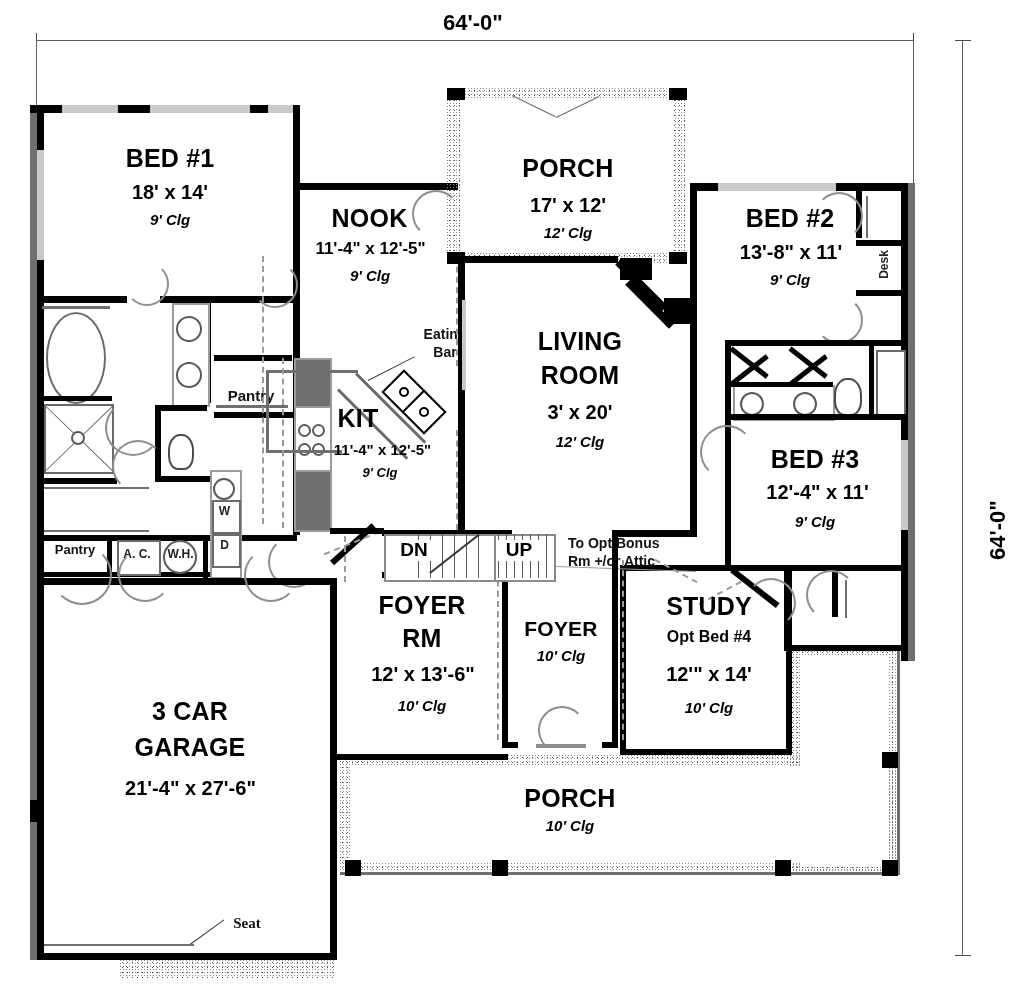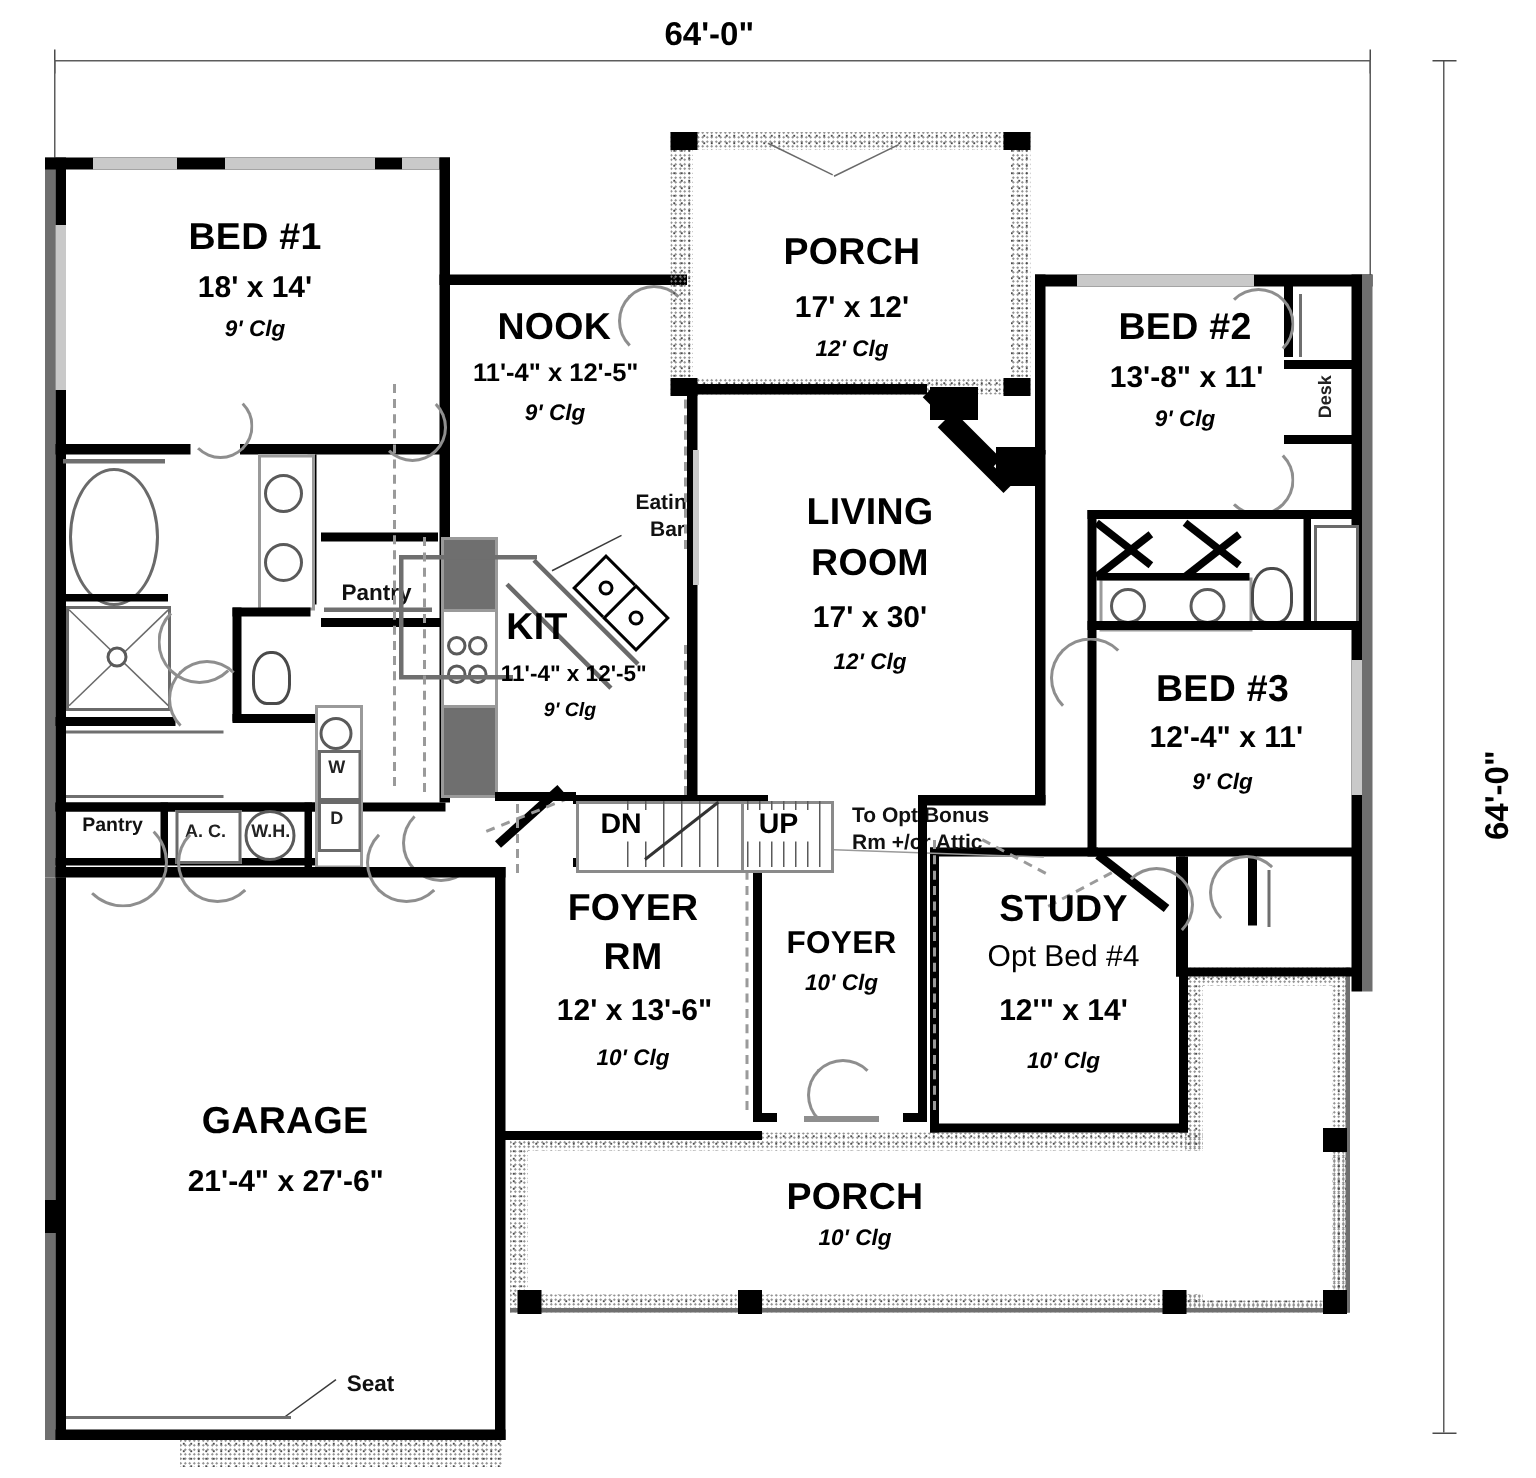--- a/index.html
+++ b/index.html
@@ -209,21 +209,21 @@
   <div class="wall" style="left:458px;top:530px;width:48px;height:7px;"></div>
   <div class="wall" style="left:612px;top:530px;width:85px;height:7px;"></div>
 
   <div class="diag" style="left:618px;top:258px;width:66px;height:8px;transform:rotate(45deg);"></div>
   <div class="diag" style="left:628px;top:278px;width:62px;height:8px;transform:rotate(45deg);"></div>
   <div class="col" style="left:620px;top:258px;width:32px;height:22px;"></div>
   <div class="col" style="left:664px;top:298px;width:28px;height:26px;"></div>
 
   <div class="lbl rname" style="left:500px;top:362px;width:160px;">ROOM</div>
   <div class="lbl rname" style="left:500px;top:328px;width:160px;">LIVING</div>
-  <div class="lbl rdim" style="left:500px;top:402px;width:160px;">17' x 30'</div>
+  <div class="lbl rdim" style="left:500px;top:402px;width:160px;">3' x 20'</div>
   <div class="lbl rclg" style="left:500px;top:434px;width:160px;">12' Clg</div>
 
   <div class="wall" style="left:690px;top:183px;width:225px;height:8px;"></div>
   <div class="thin" style="left:718px;top:183px;width:118px;height:8px;background:#c9c9c9;"></div>
   <div class="thin" style="left:908px;top:183px;width:7px;height:478px;"></div>
   <div class="wall" style="left:901px;top:183px;width:7px;height:478px;"></div>
   <div class="wall" style="left:690px;top:183px;width:7px;height:120px;"></div>
 
   <div class="lbl rname" style="left:715px;top:205px;width:150px;">BED #2</div>
   <div class="lbl rdim" style="left:710px;top:242px;width:162px;">13'-8" x 11'</div>
@@ -269,21 +269,21 @@
   <div class="wall" style="left:620px;top:565px;width:112px;height:6px;"></div>
   <div class="wall" style="left:620px;top:565px;width:6px;height:190px;"></div>
   <div class="wall" style="left:786px;top:571px;width:6px;height:184px;"></div>
   <div class="wall" style="left:620px;top:749px;width:172px;height:6px;"></div>
   <div class="diag" style="left:732px;top:567px;width:58px;height:6px;transform:rotate(38deg);"></div>
   <div class="dashh" style="left:652px;top:570px;width:48px;transform:rotate(28deg);"></div>
   <div class="dashh" style="left:696px;top:592px;width:48px;transform:rotate(-28deg);"></div>
   <div class="door-arc" style="left:746px;top:578px;width:46px;height:46px;border-color:#8e8e8e;border-bottom-color:transparent;border-left-color:transparent;"></div>
 
   <div class="lbl rname" style="left:634px;top:593px;width:150px;">STUDY</div>
-  <div class="lbl rdim" style="left:634px;top:628px;width:150px;font-weight:normal;font-size:20px;">Opt Bed #4</div>
+  <div class="lbl rdim" style="left:634px;top:628px;width:150px;font-weight:bold;font-size:16px;">Opt Bed #4</div>
   <div class="lbl rdim" style="left:634px;top:664px;width:150px;">12'" x 14'</div>
   <div class="lbl rclg" style="left:634px;top:700px;width:150px;">10' Clg</div>
 
   <div class="wall" style="left:502px;top:536px;width:6px;height:212px;"></div>
   <div class="wall" style="left:612px;top:536px;width:6px;height:212px;"></div>
   <div class="dash" style="left:497px;top:560px;height:180px;"></div>
   <div class="dash" style="left:622px;top:560px;height:180px;"></div>
   <div class="lbl rname sm" style="left:508px;top:618px;width:106px;">FOYER</div>
   <div class="lbl rclg" style="left:508px;top:648px;width:106px;">10' Clg</div>
   <div class="wall" style="left:502px;top:742px;width:16px;height:6px;"></div>
@@ -326,24 +326,25 @@
   <div class="dashh" style="left:322px;top:542px;width:60px;transform:rotate(-22deg);"></div>
 
   <div class="thin" style="left:30px;top:585px;width:7px;height:375px;"></div>
   <div class="wall" style="left:37px;top:585px;width:7px;height:375px;"></div>
   <div class="wall" style="left:37px;top:578px;width:300px;height:7px;"></div>
   <div class="wall" style="left:330px;top:578px;width:7px;height:382px;"></div>
   <div class="wall" style="left:37px;top:953px;width:300px;height:7px;"></div>
   <div class="col" style="left:30px;top:800px;width:8px;height:22px;"></div>
   <div class="hatch" style="left:120px;top:960px;width:215px;height:18px;"></div>
 
+  <div class="lbl rname" style="left:105px;top:698px;width:170px;">3 CAR</div>
   <div class="lbl rname" style="left:105px;top:734px;width:170px;">GARAGE</div>
   <div class="lbl rdim" style="left:88px;top:778px;width:205px;">21'-4" x 27'-6"</div>
 
-  <div class="lbl tiny2" style="left:222px;top:915px;width:50px;font-size:15px;">Seat</div>
+  <div class="lbl tiny2" style="left:222px;top:915px;width:50px;font-size:15px;font-family:Liberation Serif, serif;">Seat</div>
   <div class="arrowline" style="left:190px;top:944px;width:42px;height:1px;transform:rotate(-36deg);"></div>
   <div class="thin" style="left:44px;top:944px;width:150px;height:2px;"></div>
 
   <div class="door-arc" style="left:52px;top:545px;width:56px;height:56px;border-color:#8e8e8e;border-top-color:transparent;border-left-color:transparent;"></div>
   <div class="door-arc" style="left:118px;top:548px;width:50px;height:50px;border-color:#8e8e8e;border-top-color:transparent;border-right-color:transparent;"></div>
   <div class="door-arc" style="left:244px;top:548px;width:50px;height:50px;border-color:#8e8e8e;border-top-color:transparent;border-right-color:transparent;"></div>
 
   <div class="wall" style="left:330px;top:528px;width:54px;height:6px;"></div>
   <div class="dash" style="left:344px;top:536px;height:46px;"></div>
   <div class="wall" style="left:612px;top:530px;width:6px;height:48px;"></div>

